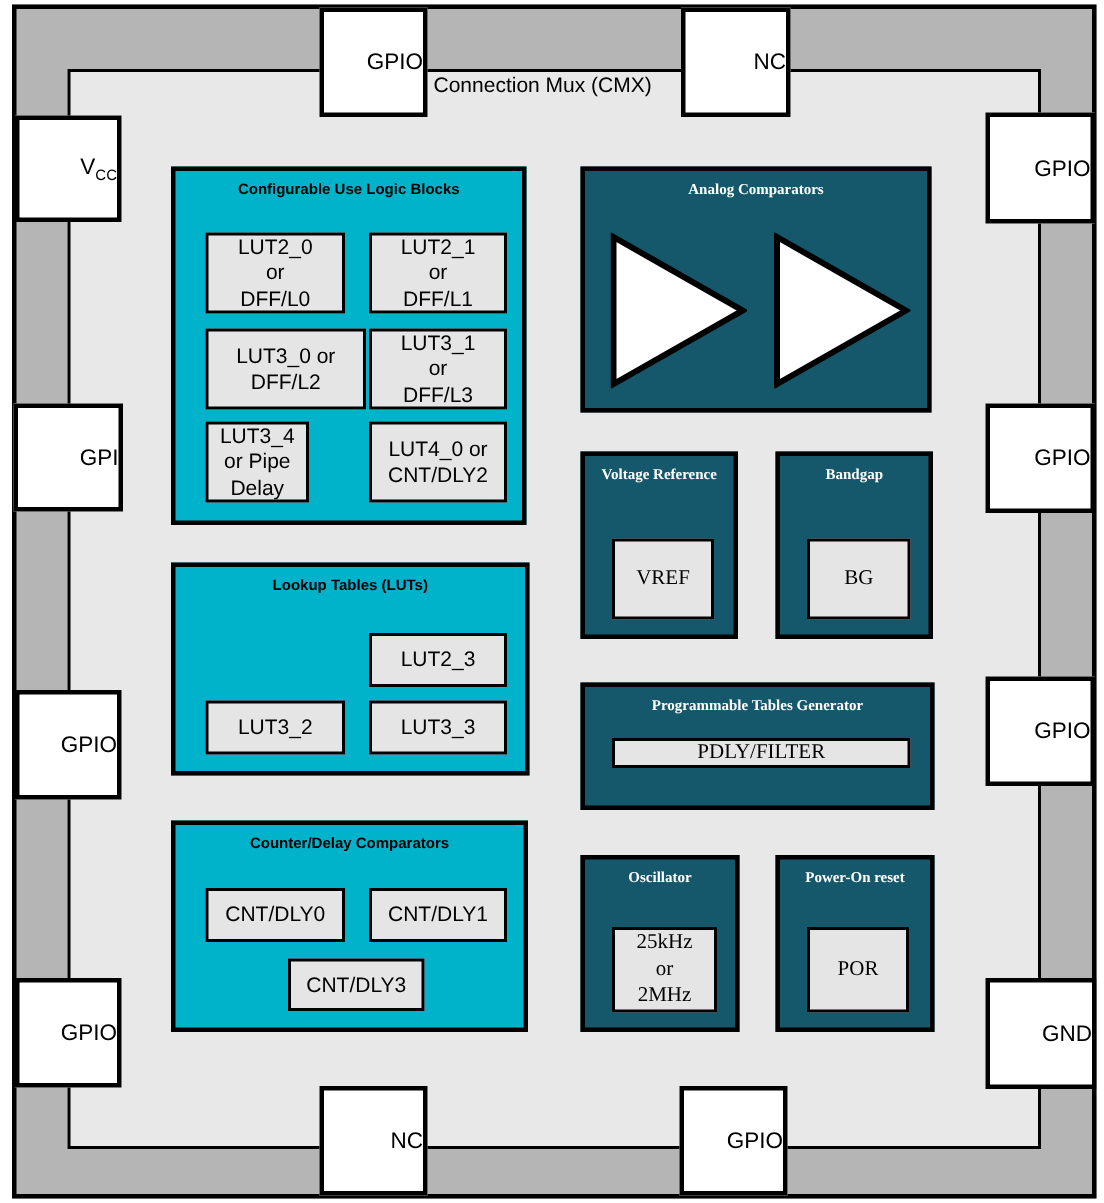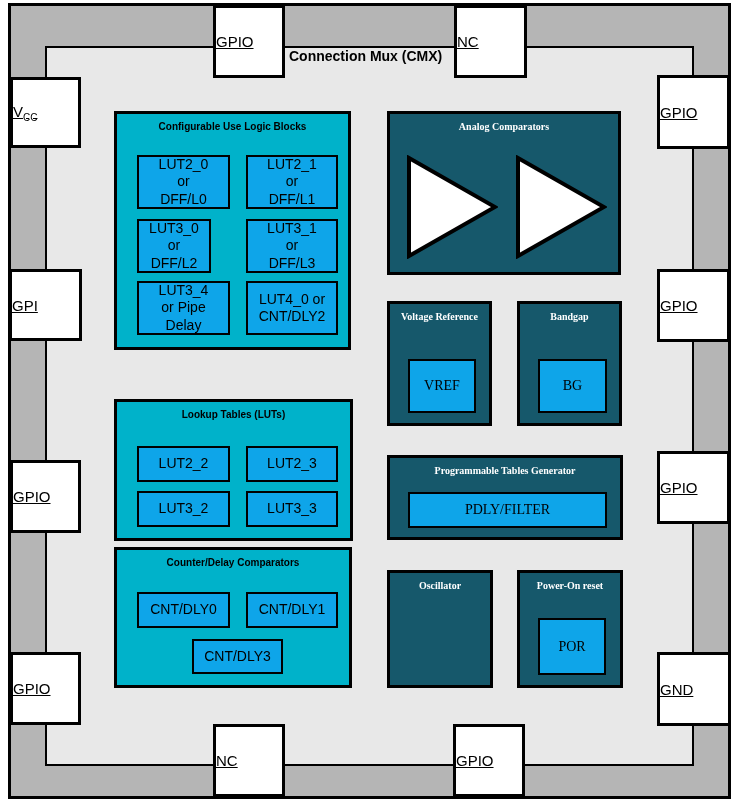--- a/index.html
+++ b/index.html
@@ -16,39 +16,39 @@
   }
   .frame{
     position:absolute;left:8px;top:3px;width:723px;height:796px;
     background:var(--frame-gray);border:3px solid var(--line);box-sizing:border-box;
   }
   .inner{
     position:absolute;left:45px;top:46px;width:649px;height:720px;
     background:var(--inner-gray);border:2px solid var(--line);box-sizing:border-box;
   }
   .cmx-label{
-    position:absolute;left:289px;top:48px;font-size:14px;font-weight:bold;white-space:nowrap;
+    position:absolute;left:289px;top:48px;font-size:14px;font-weight:normal;white-space:nowrap;
   }
   .pin{
     position:absolute;background:#fff;border:3px solid var(--line);box-sizing:border-box;
-    display:flex;align-items:center;justify-content:flex-start;font-size:15px;text-decoration:underline;
+    display:flex;align-items:center;justify-content:flex-end;font-size:15px;
   }
   .pin sub{font-size:10px;line-height:1;}
   .block{position:absolute;border:3px solid var(--line);box-sizing:border-box;}
   .cyan{background:var(--cyan);}
   .teal{background:var(--teal);font-family:Liberation Serif, serif;}
   .btitle{
     position:absolute;left:0;right:0;top:7px;text-align:center;
     font-size:10px;font-weight:bold;line-height:1.25;
   }
   .btitle.nowrap{white-space:nowrap;}
   .cyan .btitle{color:#000;}
   .teal .btitle{color:#fff;}
   .cell{
-    position:absolute;background:#0ea5e9;border:2px solid var(--line);box-sizing:border-box;
+    position:absolute;background:#e5e5e5;border:2px solid var(--line);box-sizing:border-box;
     display:flex;align-items:center;justify-content:center;text-align:center;
     font-size:14px;line-height:1.25;padding:0 16px;
   }
   .tri{position:absolute;width:91px;height:104px;}
   .tri svg{position:absolute;left:0;top:0;display:block;}
   .trilabel{
     position:absolute;left:7px;top:50%;transform:translateY(-50%);
     font-size:15px;color:#ffffff;
   }
 </style>
@@ -99,29 +99,28 @@
     <span>NC</span>
   </div>
   <div class="pin" style="left:453px;top:724px;width:72px;height:73px">
     <span>GPIO</span>
   </div>
 
   <div class="block cyan" style="left:114px;top:111px;width:237px;height:239px">
     <div class="btitle nowrap">Configurable Use Logic Blocks</div>
     <div class="cell" style="left:20px;top:41px;width:93px;height:54px">LUT2_0 or DFF/L0</div>
     <div class="cell" style="left:129px;top:41px;width:92px;height:54px">LUT2_1 or DFF/L1</div>
-    <div class="cell" style="left:20px;top:105px;width:74px;height:54px">LUT3_0 or DFF/L2</div>
+    <div class="cell" style="left:20px;top:105px;width:107px;height:54px">LUT3_0 or DFF/L2</div>
     <div class="cell" style="left:129px;top:105px;width:92px;height:54px">LUT3_1 or DFF/L3</div>
-    <div class="cell" style="left:20px;top:167px;width:93px;height:54px">LUT3_4 or Pipe Delay</div>
+    <div class="cell" style="left:20px;top:167px;width:69px;height:54px">LUT3_4 or Pipe Delay</div>
     <div class="cell" style="left:129px;top:167px;width:92px;height:54px">LUT4_0 or CNT/DLY2</div>
   </div>
 
-  <div class="block cyan" style="left:114px;top:399px;width:239px;height:142px">
+  <div class="block cyan" style="left:114px;top:375px;width:239px;height:142px">
     <div class="btitle nowrap">Lookup Tables (LUTs)</div>
-    <div class="cell" style="left:20px;top:44px;width:93px;height:36px">LUT2_2</div>
     <div class="cell" style="left:129px;top:44px;width:92px;height:36px">LUT2_3</div>
     <div class="cell" style="left:20px;top:89px;width:93px;height:36px">LUT3_2</div>
     <div class="cell" style="left:129px;top:89px;width:92px;height:36px">LUT3_3</div>
   </div>
 
   <div class="block cyan" style="left:114px;top:547px;width:238px;height:141px">
     <div class="btitle nowrap">Counter/Delay Comparators</div>
     <div class="cell" style="left:20px;top:42px;width:93px;height:36px">CNT/DLY0</div>
     <div class="cell" style="left:129px;top:42px;width:92px;height:36px">CNT/DLY1</div>
     <div class="cell" style="left:75px;top:89px;width:91px;height:35px">CNT/DLY3</div>
@@ -148,25 +147,26 @@
     <div class="cell" style="left:18px;top:55px;width:69px;height:54px">BG</div>
   </div>
 
   <div class="block teal" style="left:387px;top:301px;width:105px;height:125px">
     <div class="btitle">Voltage Reference</div>
     <div class="cell" style="left:18px;top:55px;width:68px;height:54px">VREF</div>
   </div>
 
   <div class="block teal" style="left:387px;top:455px;width:236px;height:85px">
     <div class="btitle nowrap">Programmable Tables Generator</div>
-    <div class="cell" style="left:18px;top:34px;width:199px;height:36px">PDLY/FILTER</div>
+    <div class="cell" style="left:18px;top:34px;width:199px;height:20px">PDLY/FILTER</div>
   </div>
 
   <div class="block teal" style="left:387px;top:570px;width:106px;height:118px">
     <div class="btitle">Oscillator</div>
+    <div class="cell" style="left:18px;top:45px;width:70px;height:57px">25kHz or 2MHz</div>
   </div>
 
   <div class="block teal" style="left:517px;top:570px;width:106px;height:118px">
     <div class="btitle">Power-On reset</div>
     <div class="cell" style="left:18px;top:45px;width:68px;height:57px">POR</div>
   </div>
 
 </div>
 
 </body></html>

